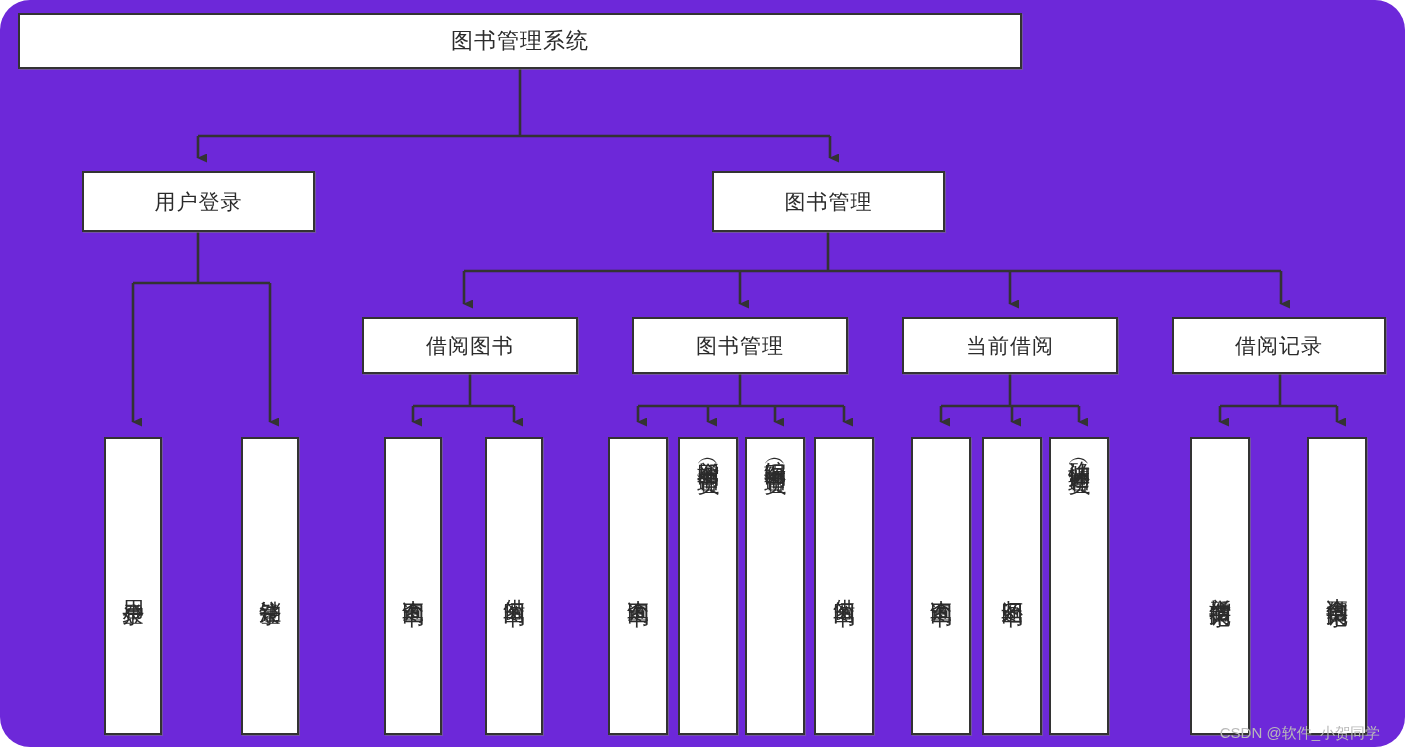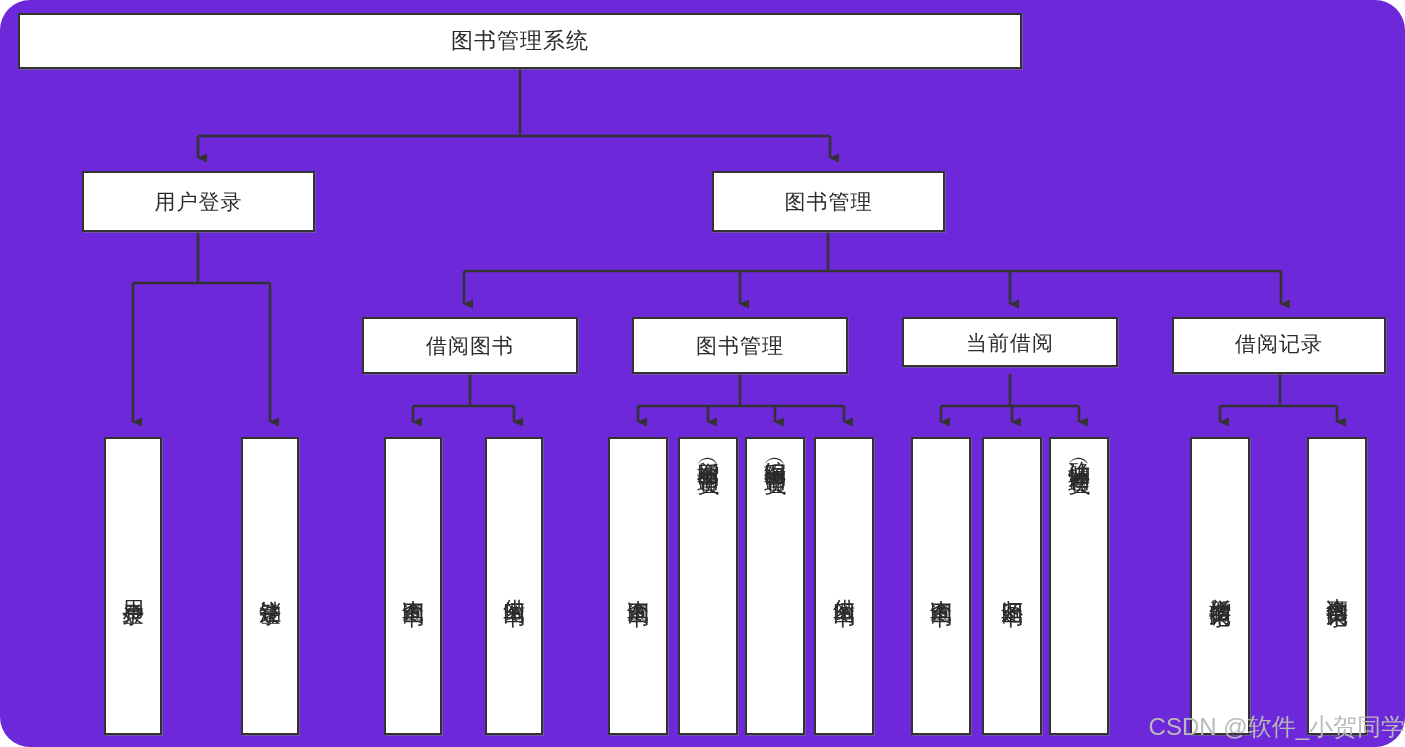--- a/index.html
+++ b/index.html
@@ -52,23 +52,23 @@
     text-orientation:upright;
     color:#2b2b2b;
     font-size:22px;
     line-height:1.12;
     letter-spacing:2px;
     white-space:nowrap;
   }
 
   #watermark{
     position:absolute;
-    right:0;
+    right:25px;
     bottom:4px;
-    font-size:24px;
+    font-size:15px;
     color:#b9b9b9;
     white-space:nowrap;
     user-select:none;
   }
 </style>
 </head>
 <body>
 
 <div id="diagram-root">
 
@@ -135,24 +135,24 @@
       </div>
     </div>
 
   <div id="level3-container">
       <div class="node-box" style="left: 362px; top: 317px; width: 216px; height: 57px;">
         <span class="node-label">借阅图书</span>
       </div>
       <div class="node-box" style="left: 632px; top: 317px; width: 216px; height: 57px;">
         <span class="node-label">图书管理</span>
       </div>
-      <div class="node-box" style="left: 902px; top: 317px; width: 216px; height: 50px;">
+      <div class="node-box" style="left: 902px; top: 317px; width: 216px; height: 57px;">
         <span class="node-label">当前借阅</span>
       </div>
-      <div class="node-box" style="left: 1172px; top: 317px; width: 214px; height: 57px; font-family: Liberation Mono, monospace;">
+      <div class="node-box" style="left: 1172px; top: 317px; width: 214px; height: 57px;">
         <span class="node-label">借阅记录</span>
       </div>
     </div>
 
   <div id="leaves-container">
       <div class="leaf-box" style="left: 104px; top: 437px; width: 58px; height: 298px;">
         <div class="leaf-inner mid">
           <span class="leaf-label">用户登录</span>
         </div>
       </div>

